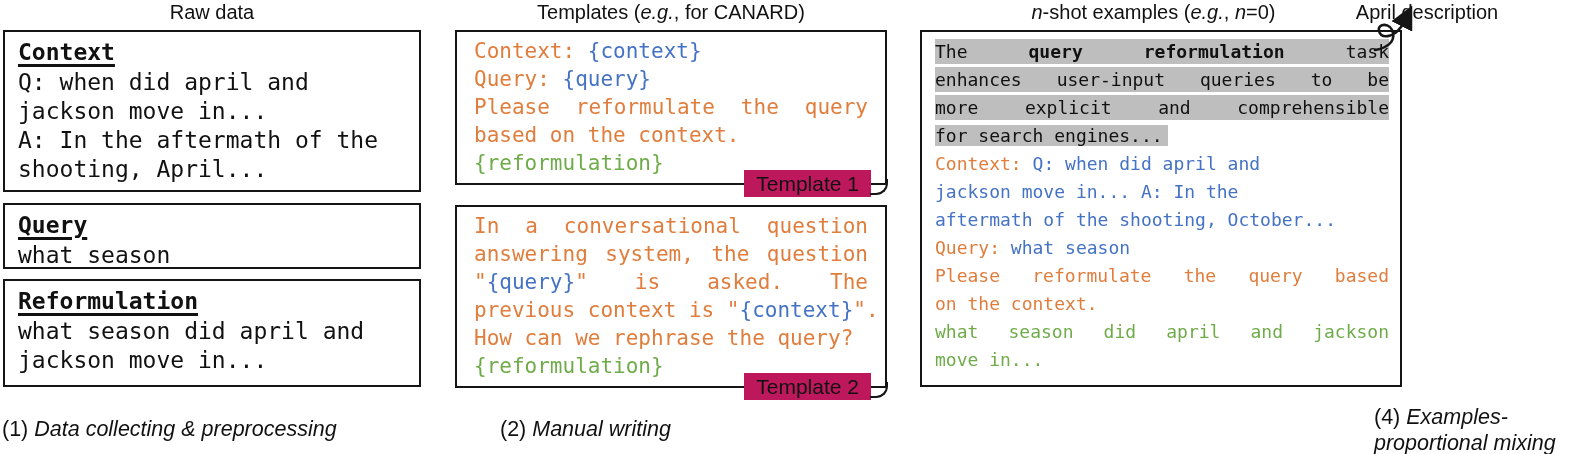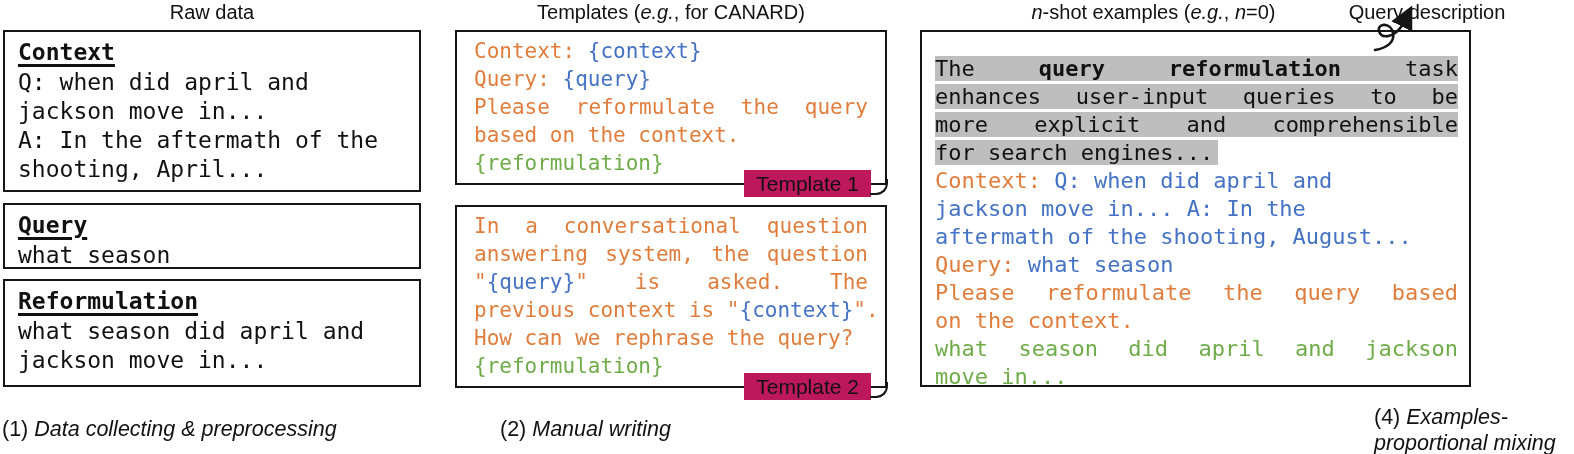--- a/index.html
+++ b/index.html
@@ -21,21 +21,21 @@
   
   .tmpl{left:455px;width:432px;padding:5px 17px;font-size:21px}
   .tline{line-height:28px;white-space:pre}
   .tline.j{white-space:normal;text-align:justify;text-align-last:justify}
   .tmpl-label{position:absolute;right:14px;bottom:-14px;background:#be185d;padding:0 12px;
     font-family:"Liberation Sans",sans-serif;font-size:21px;line-height:27px;color:#111;white-space:nowrap}
   .hook::after{content:"";position:absolute;right:-2.6px;bottom:-12px;width:16px;height:14px;
     border:0 solid #151515;border-right-width:2.6px;border-bottom-width:2.6px;border-bottom-right-radius:12px}
 
   
-  .nshot{left:920px;top:30px;width:551px;height:357px;padding:23px 11px 6px 13px;font-size:22px}
+  .nshot{left:920px;top:30px;width:482px;height:357px;padding:6px 11px 6px 13px;font-size:18px}
   .nline{line-height:28px;white-space:pre}
   .nline.j{white-space:normal;text-align:justify;text-align-last:justify}
   .nline.hl{background:linear-gradient(var(--highlight,#BEBEBE),var(--highlight,#BEBEBE)) 0 1px/100% 25px no-repeat}
   .hlspan{background-color:var(--highlight,#BEBEBE);padding-right:5px}
   .b{font-weight:bold}
 
   .c-orange{color:var(--orange,#E07D3C)}
   .c-blue{color:var(--blue,#4472C4)}
   .c-green{color:var(--green,#6FAC49)}
 
@@ -57,21 +57,21 @@
   <div class="hdr" style="left:0;width:424px">
     <span>Raw data</span>
   </div>
   <div class="hdr" style="left:455px;width:432px">
     <span>Templates (</span><span class="it">e.g.</span><span>, for CANARD)</span>
   </div>
   <div class="hdr" style="left:920px;width:467px">
     <span class="it">n</span><span>-shot examples (</span><span class="it">e.g.</span><span>, </span><span class="it">n</span><span>=0)</span>
   </div>
   <div class="hdr" style="left:1332px;width:190px">
-    <span>Query description</span>
+    <span>April description</span>
   </div>
 
   <div class="box mono raw" style="top:30px;height:162px">
     <div class="raw-title"><span>Context</span></div>
     <div class="rline">Q: when did april and</div>
     <div class="rline">jackson move in...</div>
     <div class="rline">A: In the aftermath of the</div>
     <div class="rline">shooting, April...</div>
   </div>
 
@@ -105,21 +105,21 @@
     <div class="tmpl-label">Template 2</div>
   </div>
 
   <div class="box mono nshot">
     <div class="nline hl j"><span>The </span><span class="b">query reformulation</span><span> task</span></div>
     <div class="nline hl j">enhances user-input queries to be</div>
     <div class="nline hl j">more explicit and comprehensible</div>
     <div class="nline"><span class="hlspan">for search engines...</span></div>
     <div class="nline"><span class="c-orange">Context: </span><span class="c-blue">Q: when did april and</span></div>
     <div class="nline c-blue">jackson move in... A: In the</div>
-    <div class="nline c-blue">aftermath of the shooting, August...</div>
+    <div class="nline c-blue">aftermath of the shooting, October...</div>
     <div class="nline"><span class="c-orange">Query: </span><span class="c-blue">what season</span></div>
     <div class="nline j c-orange">Please reformulate the query based</div>
     <div class="nline c-orange">on the context.</div>
     <div class="nline j c-green">what season did april and jackson</div>
     <div class="nline c-green">move in...</div>
   </div>
 
   <svg class="loop-arrow" viewBox="0 0 48 50">
     <defs>
       <marker id="ah" markerWidth="9" markerHeight="9" refX="4.5" refY="4.5" orient="auto">

